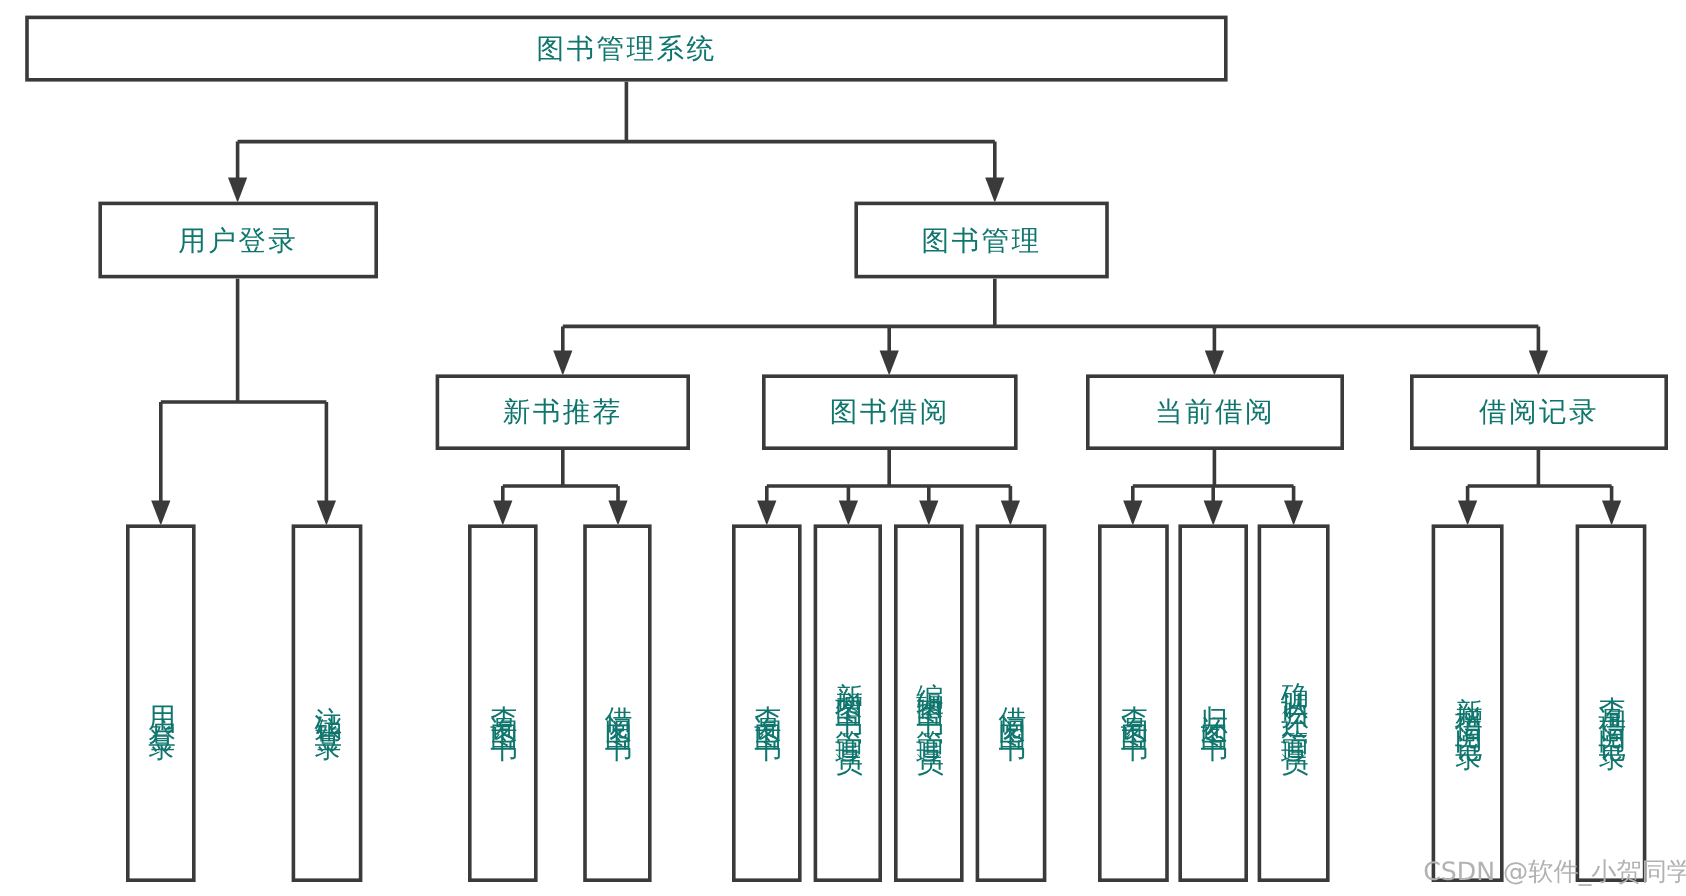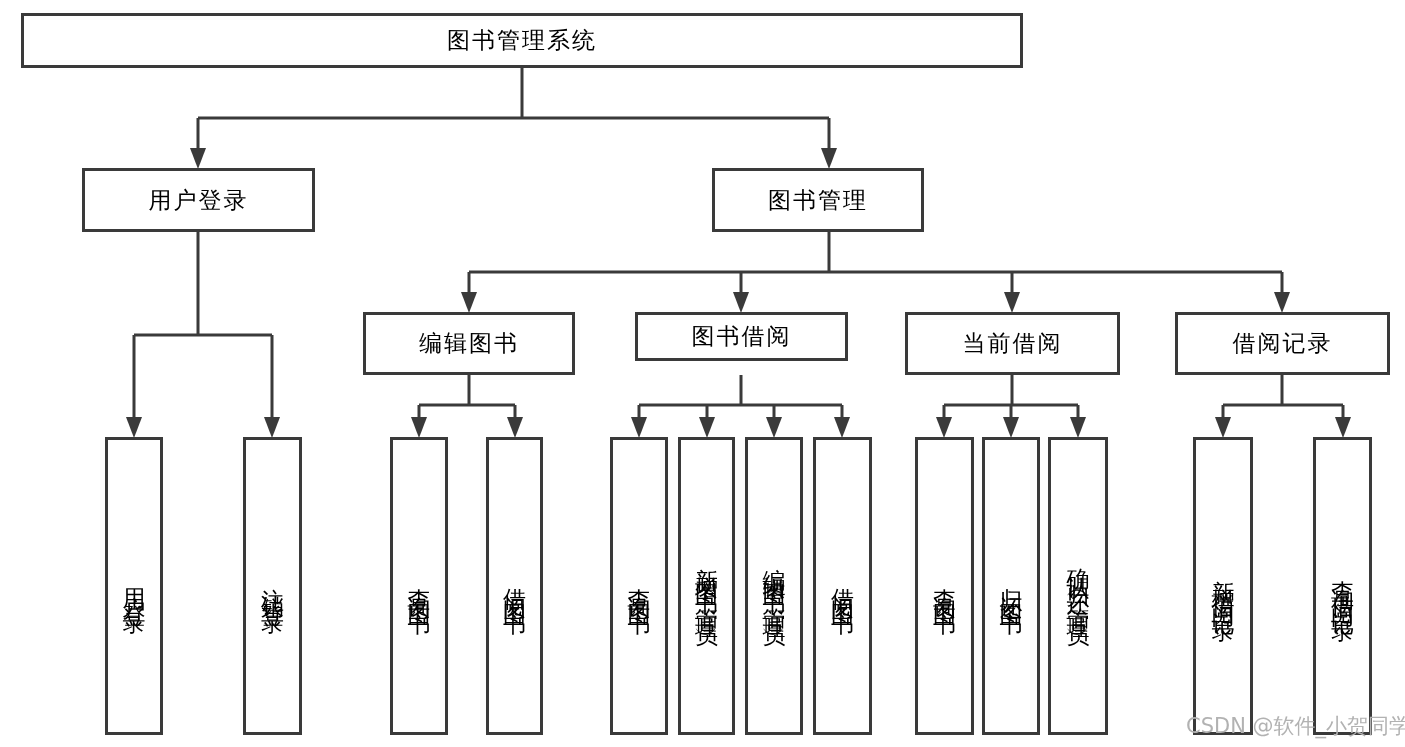--- a/index.html
+++ b/index.html
@@ -22,42 +22,42 @@
     z-index: 1;
   }
   .node {
     position: absolute;
     box-sizing: border-box;
     background: #ffffff;
     border: 3px solid #3a3a3a;
     display: flex;
     align-items: center;
     justify-content: center;
-    color: #000000;
+    color: #0f766e;
     z-index: 2;
   }
   .hnode {
     font-size: 23px;
     letter-spacing: 2px;
     white-space: nowrap;
   }
   .vnode {
     writing-mode: vertical-rl;
     text-orientation: mixed;
     font-size: 23px;
     letter-spacing: 8px;
     line-height: 1;
     text-align: center;
   }
   
   .b-root        { left: 21px;   top: 13px;  width: 1002px; height: 55px; }
   .b-user-login  { left: 82px;   top: 168px; width: 233px;  height: 64px; }
   .b-book-mgmt   { left: 712px;  top: 168px; width: 212px;  height: 64px; }
   .b-new-books   { left: 363px;  top: 312px; width: 212px;  height: 63px; }
-  .b-book-borrow { left: 635px;  top: 312px; width: 213px;  height: 49px; }
+  .b-book-borrow { left: 635px;  top: 312px; width: 213px;  height: 63px; }
   .b-current     { left: 905px;  top: 312px; width: 215px;  height: 63px; }
   .b-records     { left: 1175px; top: 312px; width: 215px;  height: 63px; }
   
   .leaf { top: 437px; height: 298px; }
   .l1  { left: 105px;  width: 58px; }
   .l2  { left: 243px;  width: 59px; }
   .l3  { left: 390px;  width: 58px; }
   .l4  { left: 486px;  width: 57px; }
   .l5  { left: 610px;  width: 58px; }
   .l6  { left: 678px;  width: 57px; }
@@ -121,21 +121,21 @@
       <polygon points="1215,417 1231,417 1223,438"></polygon>
       <polygon points="1335,417 1351,417 1343,438"></polygon>
     </g>
   </svg>
 
   <div class="node hnode b-root">图书管理系统</div>
 
   <div class="node hnode b-user-login">用户登录</div>
   <div class="node hnode b-book-mgmt">图书管理</div>
 
-  <div class="node hnode b-new-books">编辑图书</div>
+  <div class="node hnode b-new-books">新书推荐</div>
   <div class="node hnode b-book-borrow">图书借阅</div>
   <div class="node hnode b-current">当前借阅</div>
   <div class="node hnode b-records">借阅记录</div>
 
   <div class="node vnode leaf l1">用户登录</div>
   <div class="node vnode leaf l2">注销登录</div>
 
   <div class="node vnode leaf l3">查询图书</div>
   <div class="node vnode leaf l4">借阅图书</div>
 

